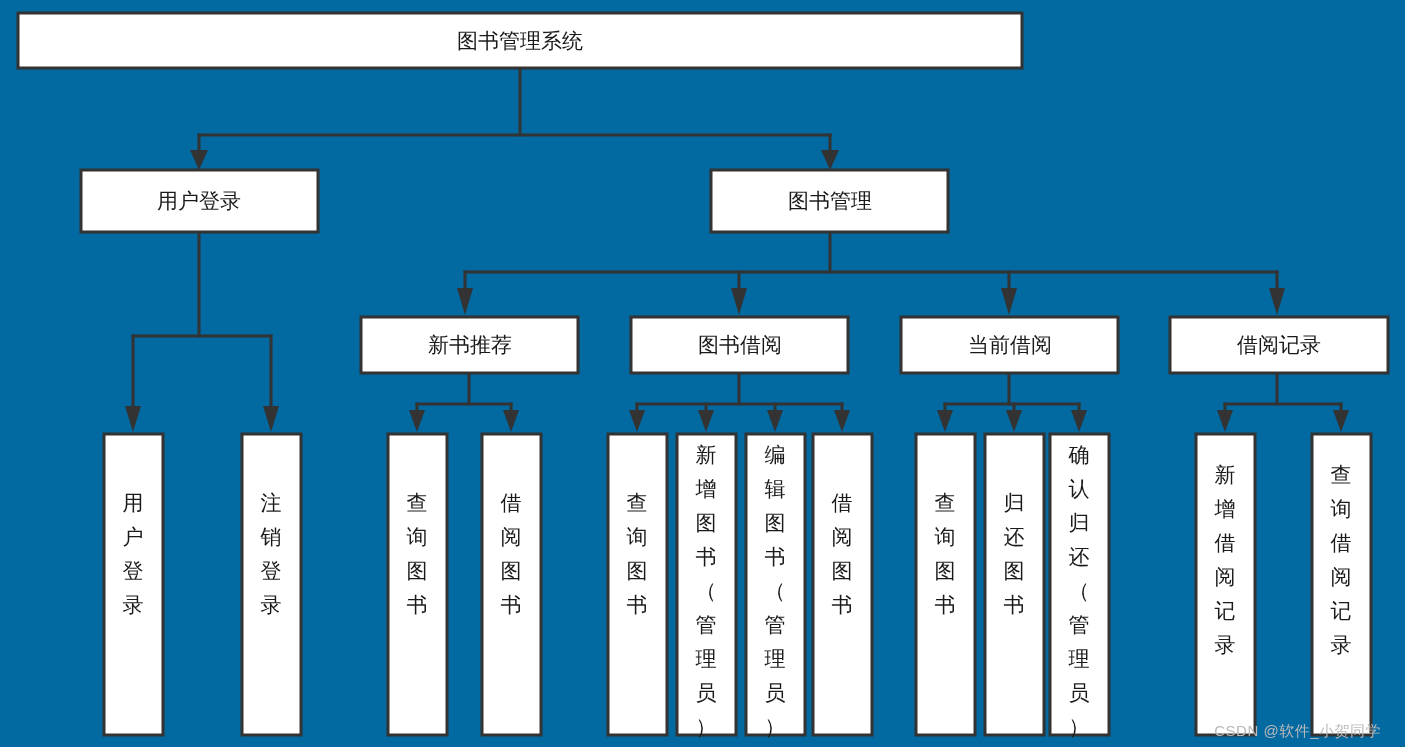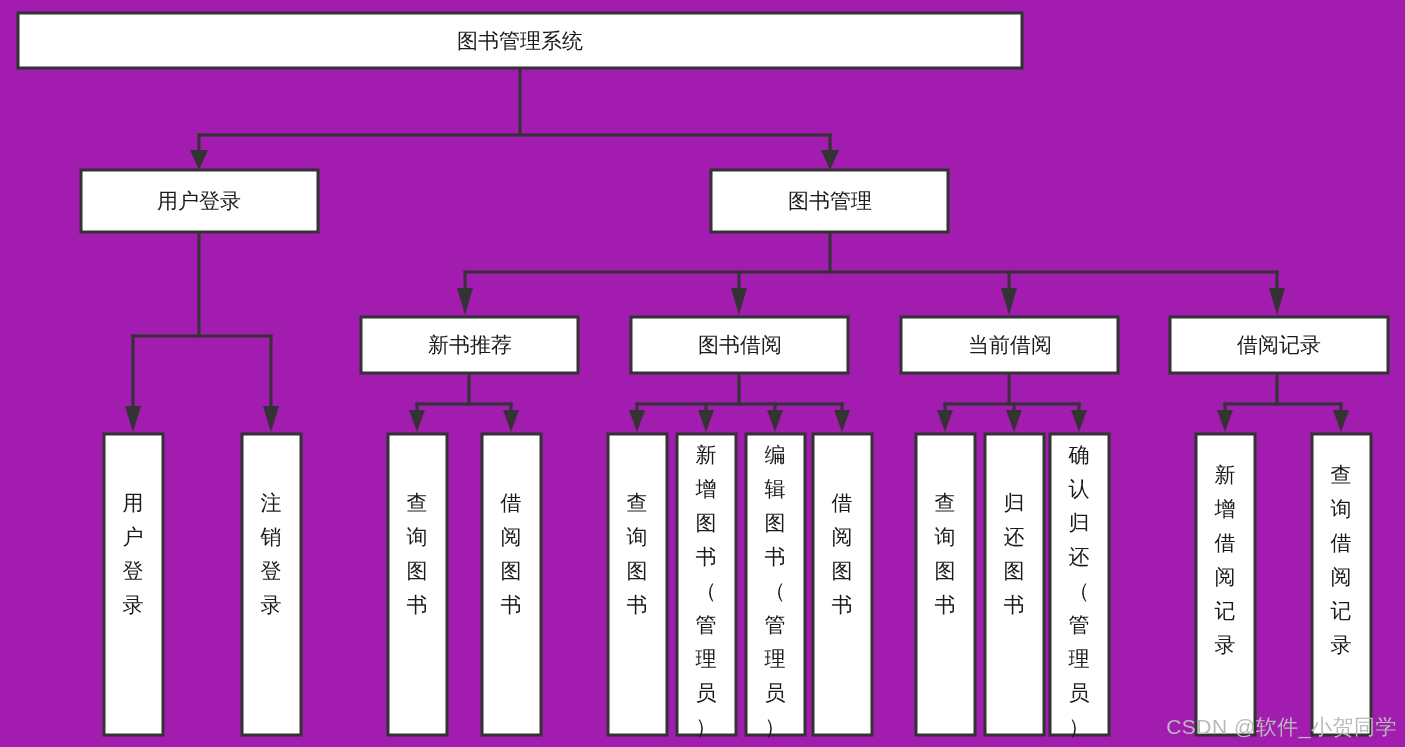--- a/index.html
+++ b/index.html
@@ -7,21 +7,21 @@
     padding: 0;
     background: #ffffff;
   }
   body {
     font-family: "Liberation Sans", "DejaVu Sans", sans-serif;
   }
   #stage {
     position: relative;
     width: 1405px;
     height: 747px;
-    background: #a21caf;
+    background: #0369a1;
     overflow: hidden;
   }
   #diagram {
     position: absolute;
     left: 0;
     top: 0;
     width: 1405px;
     height: 747px;
   }
   .node-box {
@@ -47,24 +47,24 @@
     dominant-baseline: middle;
   }
   .node-label-v {
     font-family: "Liberation Sans", "DejaVu Sans", sans-serif;
     font-size: 21px;
     fill: #1a1a1a;
     text-anchor: middle;
   }
   .watermark {
     position: absolute;
-    right: 8px;
+    right: 24px;
     bottom: 6px;
     font-family: "Liberation Sans", "DejaVu Sans", sans-serif;
-    font-size: 21px;
+    font-size: 15px;
     color: #b9b9b9;
     letter-spacing: 0.5px;
     white-space: nowrap;
     pointer-events: none;
   }
 </style>
 </head>
 <body>
 
 <div id="stage">

